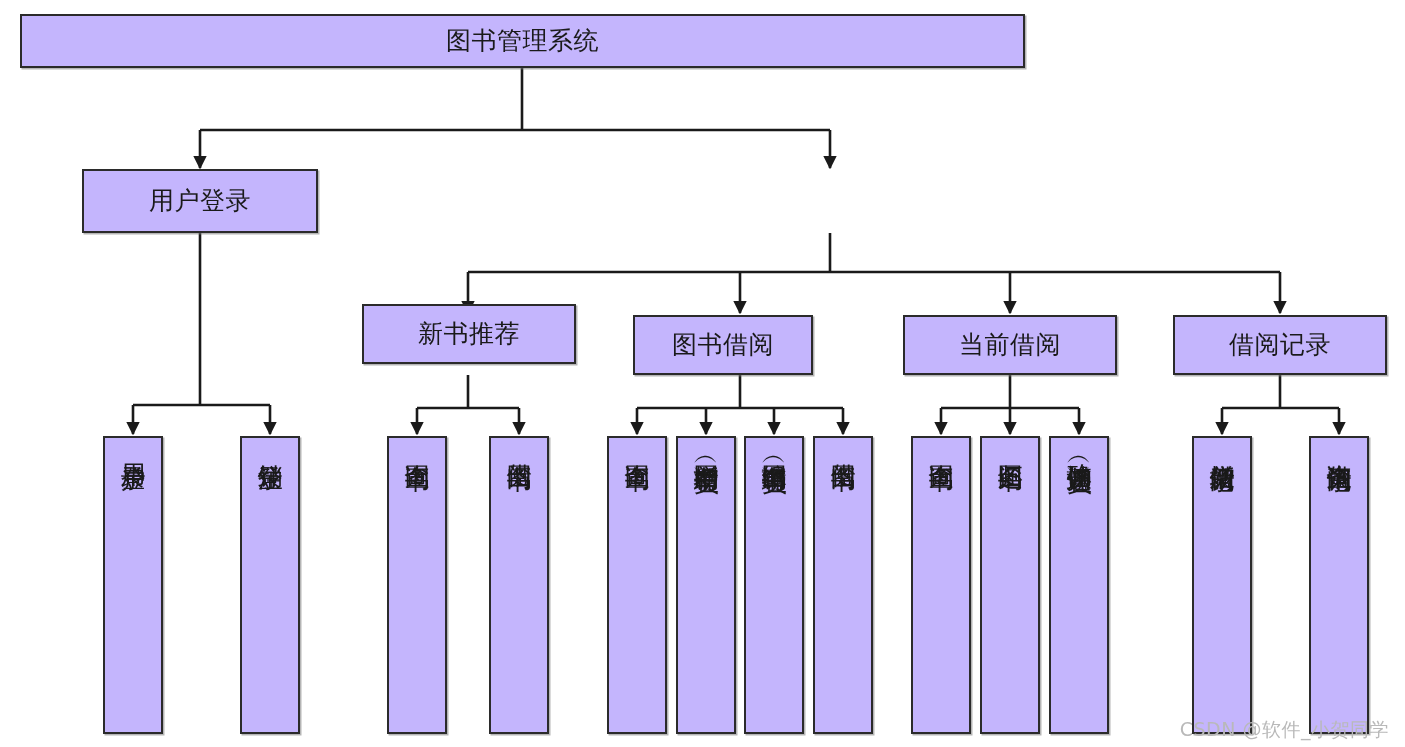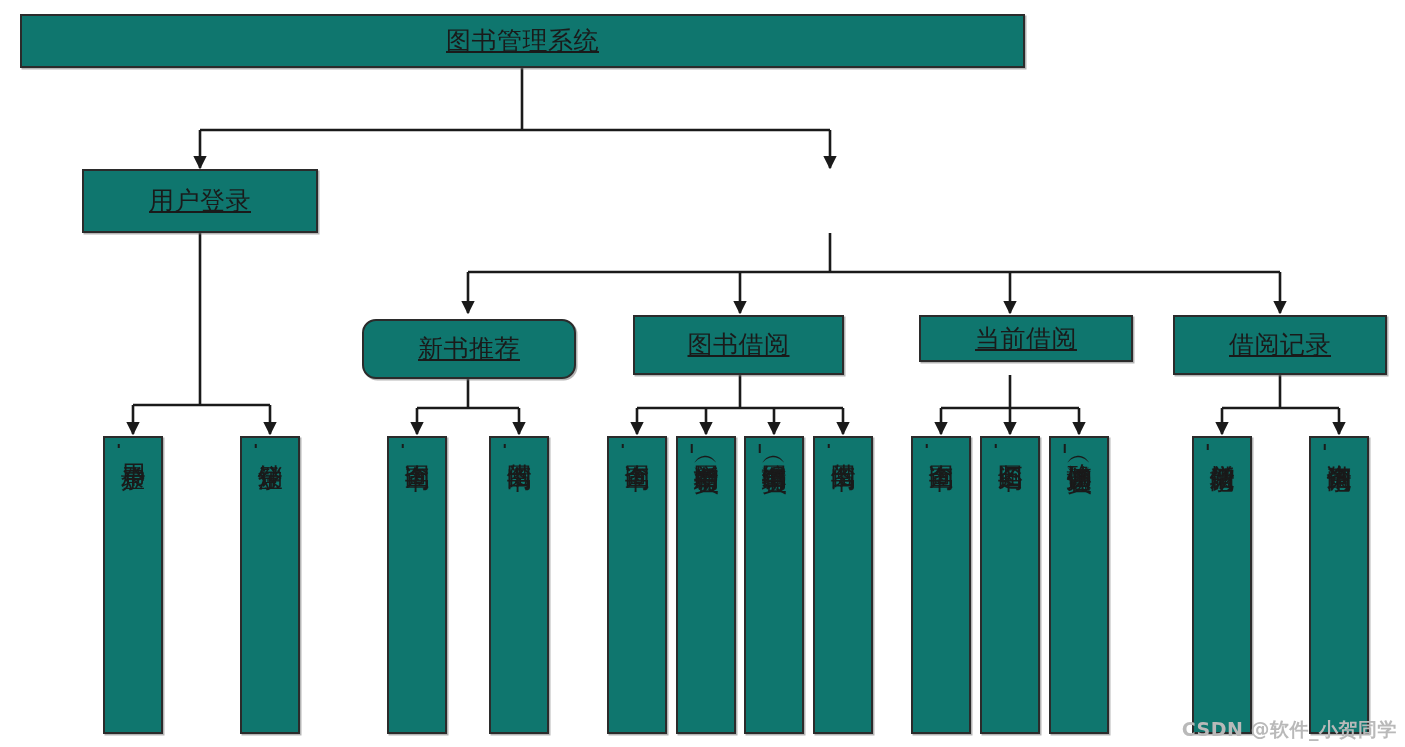--- a/index.html
+++ b/index.html
@@ -22,28 +22,27 @@
     position: absolute;
     left: 0;
     top: 0;
     width: 1405px;
     height: 747px;
     pointer-events: none;
   }
   .node {
     position: absolute;
     box-sizing: border-box;
-    background: #0f766e;
+    background: #c4b5fd;
     border: 2.5px solid #2b2b2b;
     box-shadow: 1.5px 1.5px 0 rgba(120,120,120,0.55);
     display: flex;
     align-items: center;
     justify-content: center;
     color: #1a1a1a;
-    text-decoration: underline;
   }
   .node .label {
     display: block;
     text-align: center;
     line-height: 1.12;
     white-space: nowrap;
   }
   
   .node.h .label {
     font-size: 25px;
@@ -65,28 +64,27 @@
     line-height: 1.02;
     letter-spacing: 1px;
     white-space: normal;
     max-height: 285px;
   }
   .node.v.tall .label {
     max-height: 285px;
   }
   .watermark {
     position: absolute;
-    right: 8px;
+    right: 16px;
     bottom: 4px;
     font-size: 19px;
     color: #b9b9b9;
     letter-spacing: 0.5px;
     white-space: nowrap;
     user-select: none;
-    font-weight: bold;
   }
 </style>
 </head>
 <body>
 
 <div id="canvas">
 
   <svg id="edges" viewBox="0 0 1405 747" width="1405" height="747" xmlns="http://www.w3.org/2000/svg">
     <defs>
       <marker id="arrow" viewBox="0 0 10 10" refX="9" refY="5" markerWidth="5.2" markerHeight="5.2" orient="auto-start-reverse">
@@ -141,29 +139,29 @@
 
   <div class="node h root" style="left:20px; top:14px; width:1005px; height:54px;">
     <span class="label">图书管理系统</span>
   </div>
 
   <div class="node h" style="left:82px; top:169px; width:236px; height:64px;">
     <span class="label">用户登录</span>
   </div>
 
 
-  <div class="node h" style="left:362px; top:319px; width:214px; height:60px;border-radius:14px;">
+  <div class="node h" style="left:362px; top:304px; width:214px; height:60px;">
     <span class="label">新书推荐</span>
   </div>
 
-  <div class="node h" style="left:633px; top:315px; width:211px; height:60px;">
+  <div class="node h" style="left:633px; top:315px; width:180px; height:60px;">
     <span class="label">图书借阅</span>
   </div>
 
-  <div class="node h" style="left:903px; top:315px; width:214px; height:47px;margin-left:16px;">
+  <div class="node h" style="left:903px; top:315px; width:214px; height:60px;">
     <span class="label">当前借阅</span>
   </div>
 
   <div class="node h" style="left:1173px; top:315px; width:214px; height:60px;justify-content:center;">
     <span class="label">借阅记录</span>
   </div>
 
   <div class="node v" style="left:103px; top:436px; width:60px; height:298px;">
     <span class="label">用户登录</span>
   </div>

